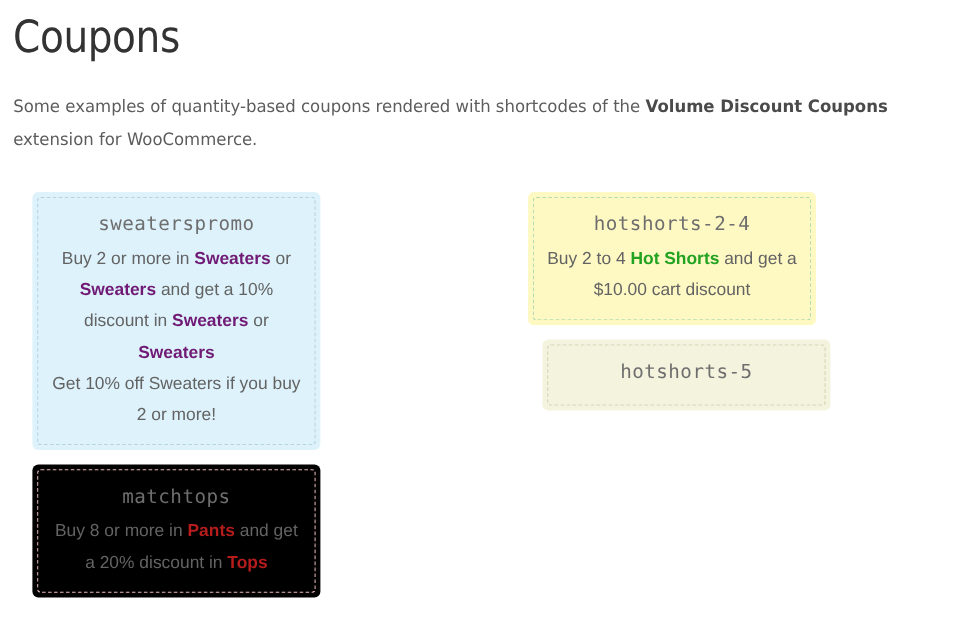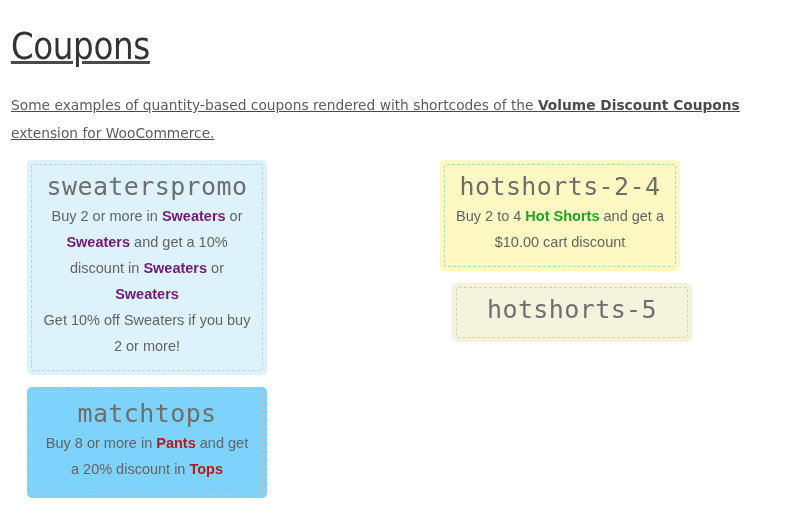--- a/index.html
+++ b/index.html
@@ -14,22 +14,21 @@
     font-family: "DejaVu Sans", "Liberation Sans", sans-serif;
     color: #4a4a4a;
     -webkit-font-smoothing: antialiased;
   }
 
   .page {
     position: relative;
     width: 801px;
     height: 385px;
     box-sizing: border-box;
-    padding: 17px 10px;
-    text-decoration: underline;
+    padding: 1px 10px;
   }
 
   .page-title {
     margin: 0;
     padding: 8px 0 0 1px;
     font-family: "DejaVu Sans", "Liberation Sans", sans-serif;
     font-size: 37px;
     font-weight: 400;
     line-height: 44px;
     letter-spacing: -0.4px;
@@ -80,21 +79,21 @@
 
   .coupon-inner {
     box-sizing: border-box;
     border: 1px dashed #c3cfd8;
     border-radius: 3px;
     padding: 9px 8px 11px 8px;
   }
 
   .coupon-code {
     font-family: "DejaVu Sans Mono", "Liberation Mono", monospace;
-    font-size: 25px;
+    font-size: 16px;
     line-height: 26px;
     color: #6e6e6e;
     letter-spacing: 0.4px;
     margin-bottom: 3px;
   }
 
   .coupon-desc {
     font-family: "Liberation Sans", "DejaVu Sans", sans-serif;
     font-size: 14.5px;
     line-height: 26px;
@@ -102,21 +101,21 @@
   }
   .coupon-desc .hl { font-weight: 700; }
   .coupon-desc p { margin: 0; }
 
   
   .c-blue              { background: #ddf2fb; }
   .c-blue .coupon-inner{ border-color: #b6d3e2; }
   .c-blue .hl          { color: #701a75; }
 
   
-  .c-pink              { background: #7dd3fc; }
+  .c-pink              { background: #000000; }
   .c-pink .coupon-inner{ border-color: #e7b7b7; }
   .c-pink .hl          { color: #b51c1c; }
 
   
   .c-green              { background: #fef9c3; }
   .c-green .coupon-inner{ border-color: #b4dcb2; }
   .c-green .hl          { color: #21a221; }
 
   
   .c-olive              { background: #f3f3de; margin-left: 12px; }

